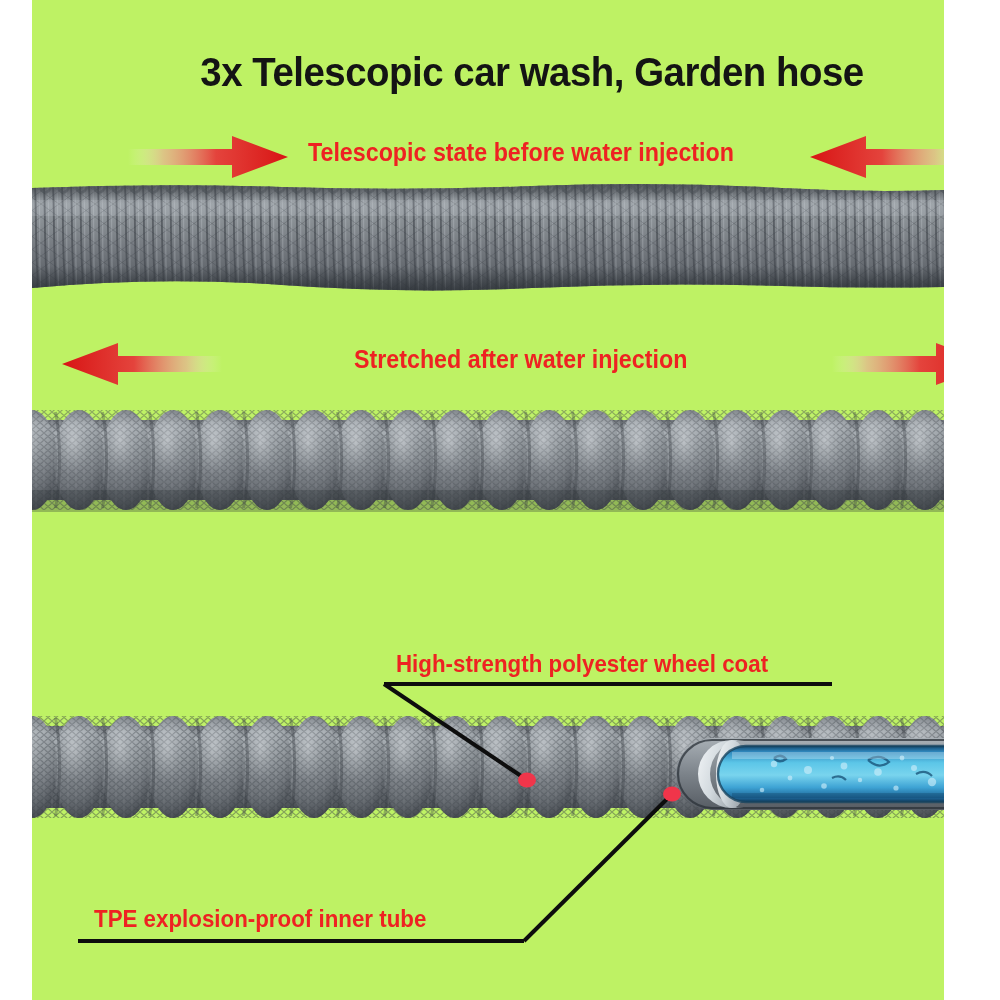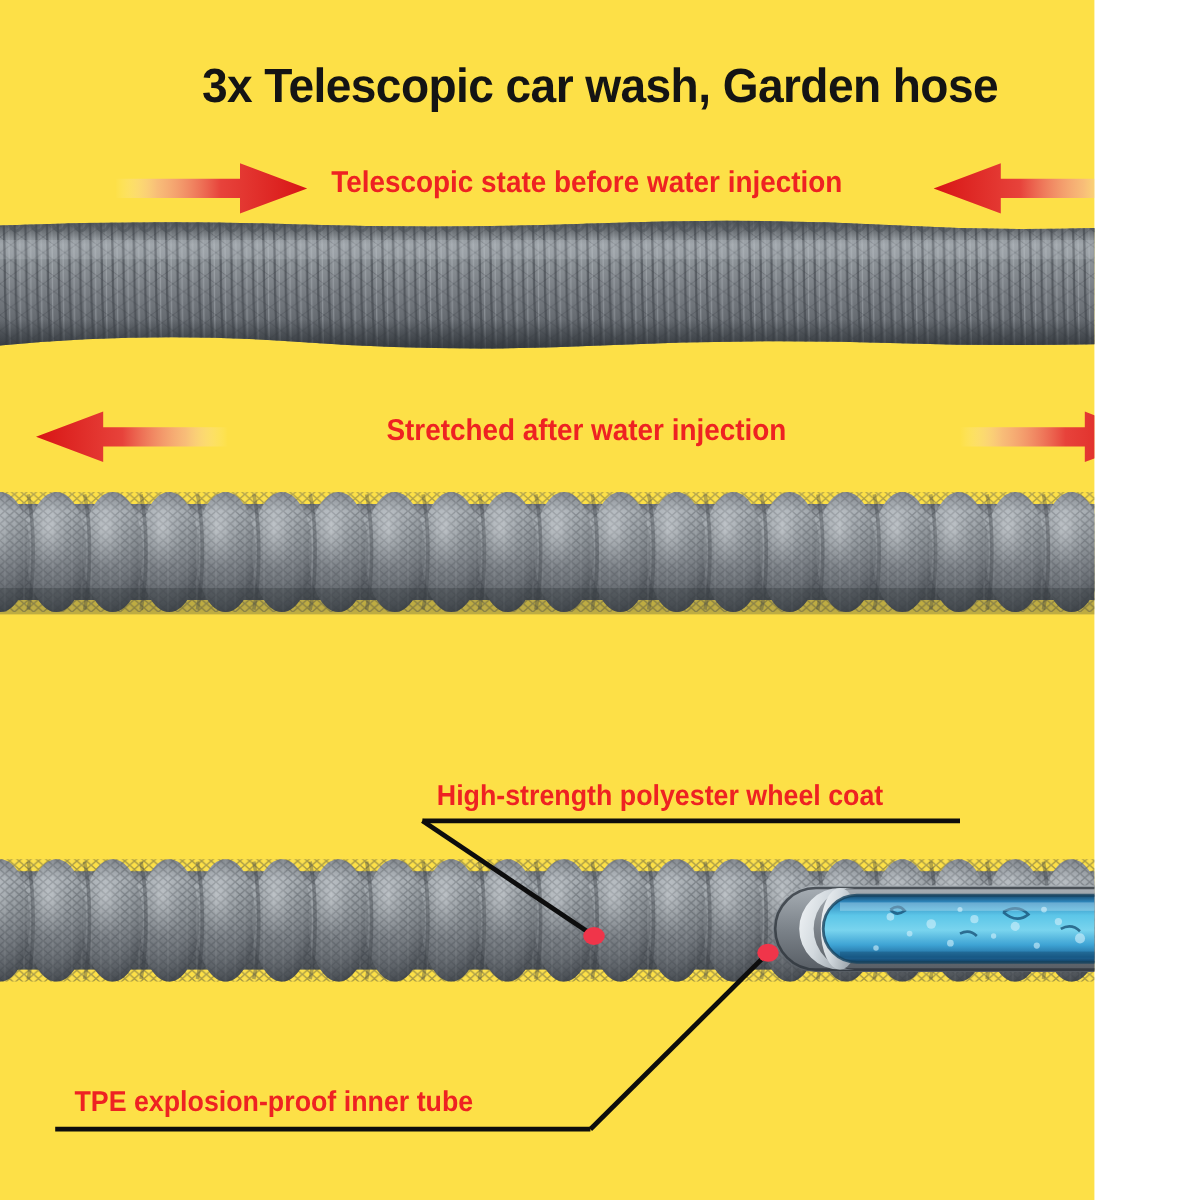--- a/index.html
+++ b/index.html
@@ -7,22 +7,23 @@
     padding: 0;
     background: #ffffff;
   }
   body {
     font-family: "Liberation Sans", sans-serif;
   }
   #page {
     position: relative;
     width: 912px;
     height: 1000px;
-    background: #fde047;
+    background: #bef264;
     overflow: hidden;
+    margin-left: 32px;
   }
 
   
   .title {
     position: absolute;
     left: 0;
     top: 50px;
     width: 1000px;
     text-align: center;
     font-family: "Liberation Sans", sans-serif;

